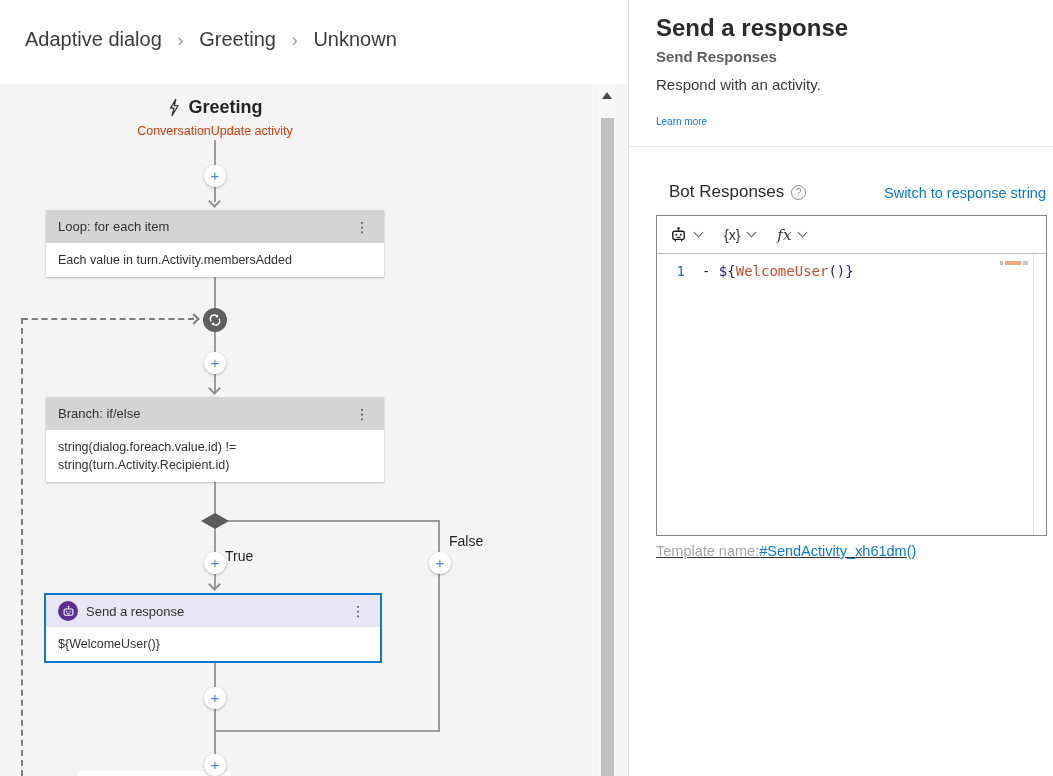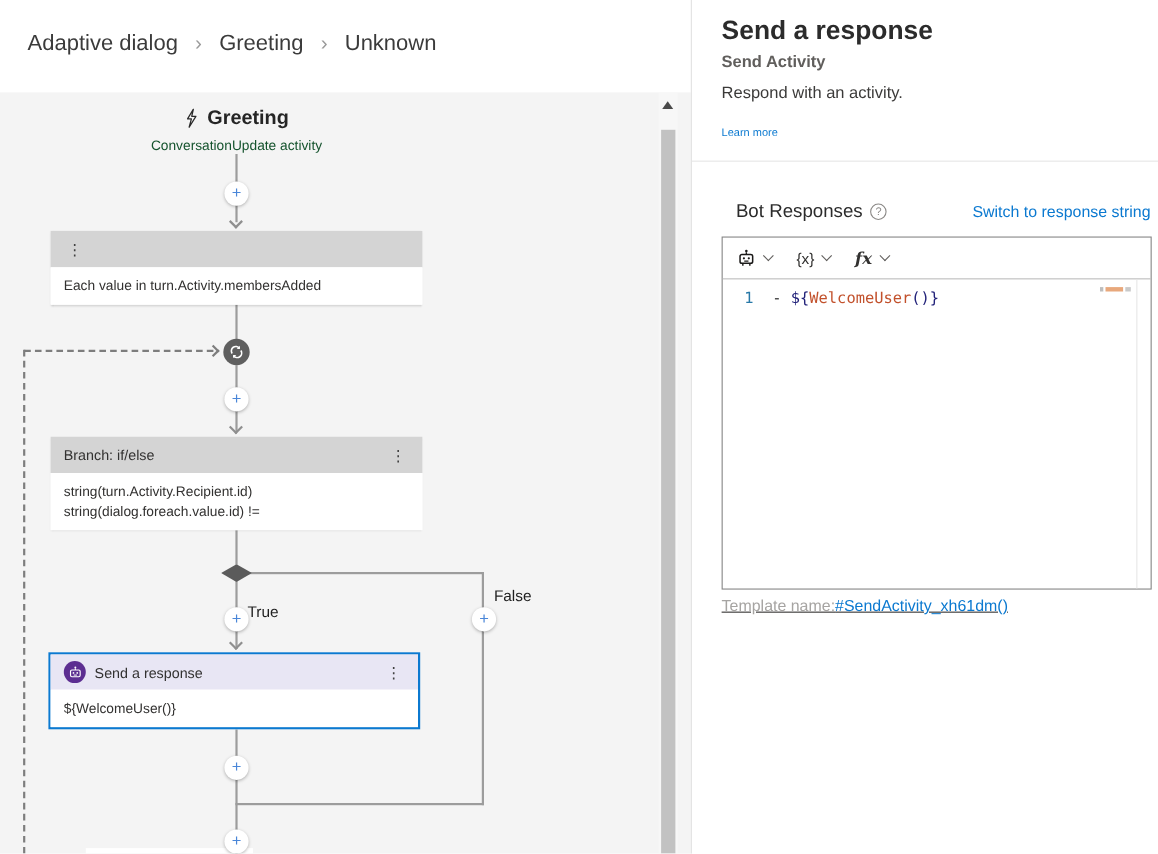--- a/index.html
+++ b/index.html
@@ -10,21 +10,21 @@
   .topbar { position:absolute; left:0; top:0; width:628px; height:84px; background:#fff; }
   .breadcrumb { position:absolute; left:25px; top:28px; font-size:20px; color:#3b3b3b; }
   .crumb { cursor:pointer; }
   .crumb-sep { color:#9a9a9a; margin:0 10px; font-size:19px; }
 
   .canvas { position:absolute; left:0; top:84px; width:628px; height:692px;
             background:#f4f4f4; overflow:hidden; }
 
   .trigger-wrap { position:absolute; left:0; top:13px; width:430px; text-align:center; }
   .trigger-title { font-size:18px; font-weight:700; color:#252525; display:inline-flex; align-items:center; gap:7px; }
-  .trigger-sub { font-size:12.5px; color:#14532d; margin-top:3px; }
+  .trigger-sub { font-size:12.5px; color:#c2410c; margin-top:3px; }
 
   .vline { position:absolute; width:2px; background:#9c9c9c; }
   .hline { position:absolute; height:2px; background:#9c9c9c; }
   .dash-v { position:absolute; width:0; border-left:2px dashed #7d7d7d; }
   .dash-h { position:absolute; height:0; border-top:2px dashed #7d7d7d; }
   .arrow-down { position:absolute; width:9px; height:9px;
                 border-right:2px solid #8f8f8f; border-bottom:2px solid #8f8f8f;
                 transform:rotate(45deg); }
   .arrow-right { position:absolute; width:8px; height:8px;
                  border-right:2px solid #7d7d7d; border-bottom:2px solid #7d7d7d;
@@ -78,21 +78,21 @@
   .help-icon { width:15px; height:15px; border:1px solid #8a8886; border-radius:50%; color:#8a8886;
                font-size:10px; line-height:13px; text-align:center; cursor:pointer; display:inline-block; }
   .switch-link { position:absolute; right:7px; top:185px; font-size:14.5px; color:#0b79d0; cursor:pointer; }
 
   .editor { position:absolute; left:27px; top:215px; width:391px; height:321px;
             border:1px solid #858585; background:#fff; }
   .editor-toolbar { height:38px; border-bottom:1px solid #bcbcbc; display:flex; align-items:center;
                     padding:0 13px; gap:22px; }
   .tb-item { display:inline-flex; align-items:center; gap:8px; cursor:pointer; }
   .tb-var { font-size:14px; color:#323130; }
-  .tb-fx { font-family:"DejaVu Serif", serif; font-style:italic; font-size:15px; color:#323130;font-weight:bold; }
+  .tb-fx { font-family:"DejaVu Serif", serif; font-style:italic; font-size:15px; color:#323130; }
   .chev { width:7px; height:7px; border-right:1.5px solid #605e5c; border-bottom:1.5px solid #605e5c;
           transform:rotate(45deg); margin-top:-4px; }
 
   .editor-code { position:relative; height:281px; font-family:"DejaVu Sans Mono", monospace;
                  font-size:14px; cursor:text; }
   .code-line { display:flex; padding-top:9px; }
   .line-num { width:28px; text-align:right; color:#2879a8; margin-right:17px; flex:0 0 auto; }
   .tok-plain { color:#2b2b2b; }
   .tok-kw { color:#23237a; }
   .tok-fn { color:#c2512c; }
@@ -163,33 +163,34 @@
     <svg width="14" height="14" viewBox="0 0 16 16">
       <path d="M3.5 9.5 A4.5 4.5 0 0 1 11 4.2" fill="none" stroke="#fff" stroke-width="1.7"></path>
       <path d="M12.5 6.5 A4.5 4.5 0 0 1 5 11.8" fill="none" stroke="#fff" stroke-width="1.7"></path>
       <path d="M11.6 1.6 L11.6 5 L8.2 5 Z" fill="#fff"></path>
       <path d="M4.4 14.4 L4.4 11 L7.8 11 Z" fill="#fff"></path>
     </svg>
   </div>
 
   <div class="node" style="top:126px;">
     <div class="node-header">
+      <span class="node-title">Loop: for each item</span>
       <span class="node-menu">⋮</span>
     </div>
     <div class="node-body">Each value in turn.Activity.membersAdded</div>
   </div>
 
   <div class="node" style="top:313px;">
     <div class="node-header">
       <span class="node-title">Branch: if/else</span>
       <span class="node-menu">⋮</span>
     </div>
     <div class="node-body">
+      <div>string(dialog.foreach.value.id) !=</div>
       <div>string(turn.Activity.Recipient.id)</div>
-      <div>string(dialog.foreach.value.id) !=</div>
     </div>
   </div>
 
   <div class="diamond"></div>
   <div class="branch-label" style="left:225px; top:464px;">True</div>
   <div class="branch-label" style="left:449px; top:449px;">False</div>
 
   <div class="node node-selected" style="top:509px;">
     <div class="node-header">
       <span class="bot-badge">
@@ -211,21 +212,21 @@
   <div class="white-sliver"></div>
 
   <div class="sb-track">
     <div class="sb-up"></div>
     <div class="sb-thumb"></div>
   </div>
 </div>
 
 <div class="panel">
   <div class="panel-title">Send a response</div>
-  <div class="panel-subtitle">Send Activity</div>
+  <div class="panel-subtitle">Send Responses</div>
   <div class="panel-desc">Respond with an activity.</div>
   <div class="learn-more">Learn more</div>
   <div class="panel-divider"></div>
 
   <div class="section-label">
     <span>Bot Responses</span>
     <span class="help-icon">?</span>
   </div>
   <div class="switch-link">Switch to response string</div>
 

